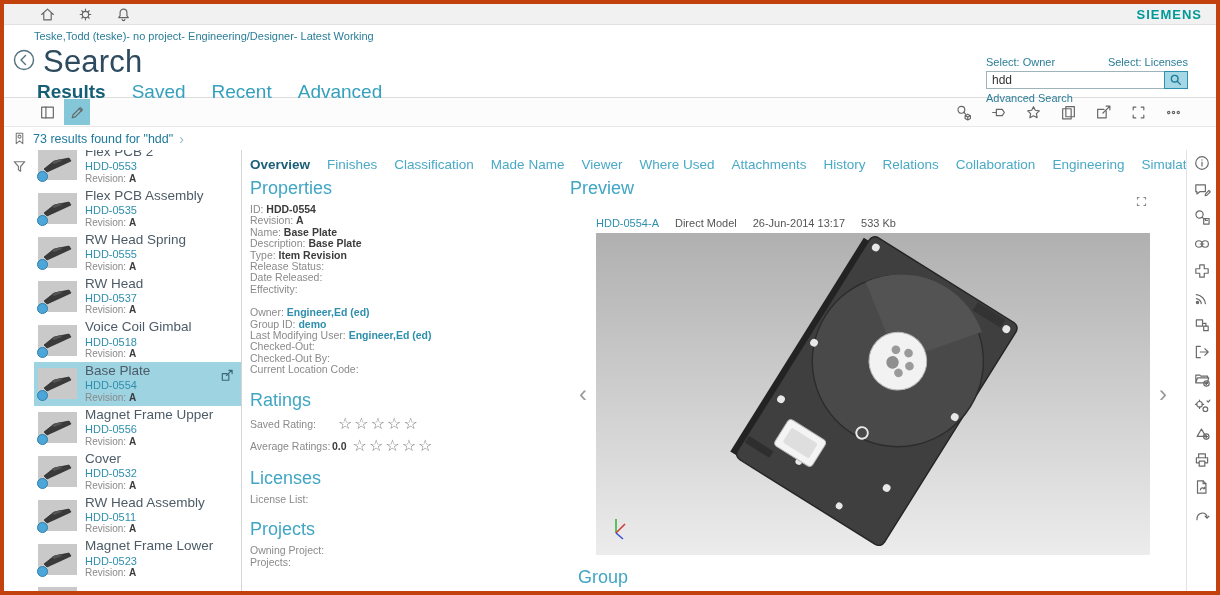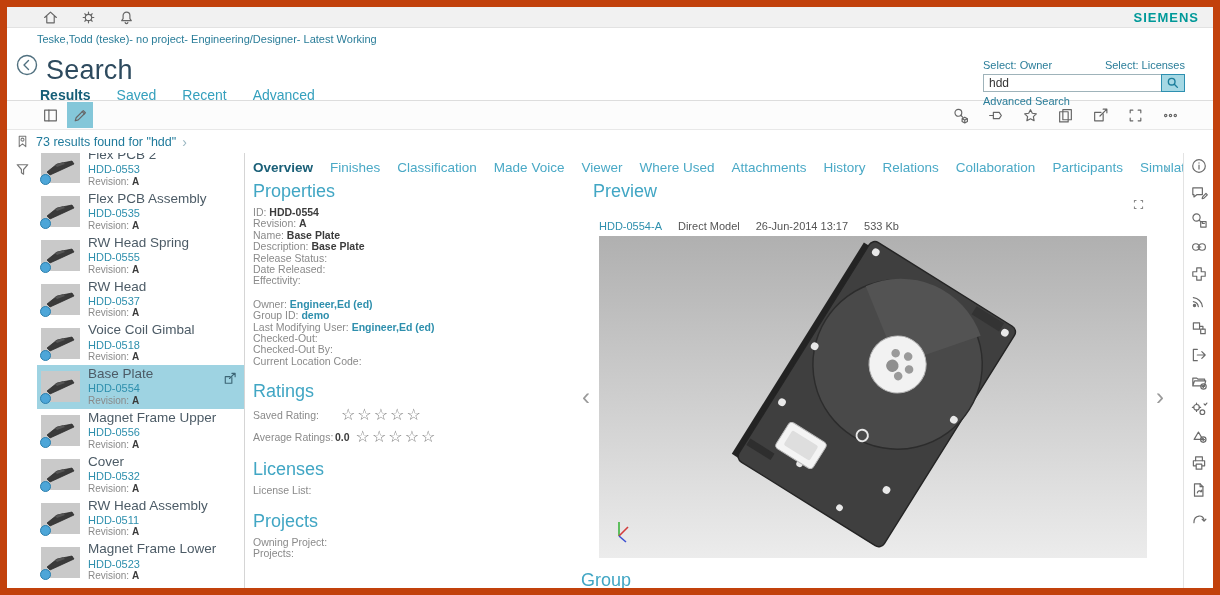--- a/index.html
+++ b/index.html
@@ -1,31 +1,31 @@
 <!DOCTYPE html>
 <html><head>
 <meta charset="utf-8">
 <style>
   * { margin:0; padding:0; box-sizing:border-box; }
   body { font-family:"Liberation Sans", sans-serif; background:#fff; }
-  .frame { width:1220px; height:595px; border:7px solid #c2410c; background:#fff; overflow:hidden; position:relative; }
+  .frame { width:1220px; height:595px; border:4px solid #c2410c; background:#fff; overflow:hidden; position:relative; }
 
   
   .topbar { height:21px; background:#f1f1f1; border-bottom:1px solid #e2e2e2; display:flex; align-items:center; padding:0 14px 0 30px; }
   .topbar .sys-icons { display:flex; gap:12px; align-items:center; }
   .topbar svg { width:14px; height:14px; stroke:#7a7a7a; fill:none; stroke-width:1.2; stroke-linecap:round; stroke-linejoin:round; }
   .brand { margin-left:auto; color:#009999; font-weight:bold; font-size:13px; letter-spacing:1px; }
 
   
   .header { height:67px; position:relative; }
   .breadcrumb { margin:5px 0 0 30px; font-size:11px; color:#2a7d99; }
   .title-row { display:flex; align-items:center; gap:7px; margin:2px 0 0 8px; }
   .back-btn svg { width:24px; height:24px; stroke:#50707f; fill:none; stroke-width:1.4; stroke-linecap:round; stroke-linejoin:round; }
-  .page-title { font-size:27px; font-weight:300; color:#2d4a5e; letter-spacing:0.2px;margin-top:8px; }
-  .nav-tabs { margin:1px 0 0 33px; display:flex; gap:26px; font-size:14px; }
+  .page-title { font-size:31px; font-weight:300; color:#2d4a5e; letter-spacing:0.2px; }
+  .nav-tabs { margin:1px 0 0 33px; display:flex; gap:26px; font-size:19px; }
   .nav-tab { color:#35a0bd; cursor:pointer; }
   .nav-tab.active { color:#155e77; font-weight:bold; }
 
   .search-module { position:absolute; top:26px; right:28px; width:202px; font-size:11px; }
   .select-row { display:flex; justify-content:space-between; color:#2a7d99; margin-bottom:3px; }
   .search-row { display:flex; height:18px; }
   .search-input { flex:1; border:1px solid #9fb3ba; border-right:none; font-size:12px; padding:0 5px; color:#333; outline:none; font-family:"Liberation Sans",sans-serif; }
   .search-btn { width:24px; background:#a5d8e4; border:1px solid #2d8fb0; display:flex; align-items:center; justify-content:center; cursor:pointer; }
   .search-btn svg { width:14px; height:14px; stroke:#1b7d9b; fill:none; stroke-width:1.6; stroke-linecap:round; }
   .advanced-link { color:#2a7d99; margin-top:3px; }
@@ -429,43 +429,44 @@
     </div>
 
     <div class="v-divider"></div>
 
     <div class="main-panel">
       <div class="detail-tabs">
 
       <span class="detail-tab active">Overview</span>
           <span class="detail-tab">Finishes</span>
           <span class="detail-tab">Classification</span>
-          <span class="detail-tab">Made Voice</span>
+          <span class="detail-tab">Made Name</span>
           <span class="detail-tab">Viewer</span>
           <span class="detail-tab">Where Used</span>
           <span class="detail-tab">Attachments</span>
           <span class="detail-tab">History</span>
           <span class="detail-tab">Relations</span>
           <span class="detail-tab">Collaboration</span>
-          <span class="detail-tab">Participants</span>
+          <span class="detail-tab">Engineering</span>
           <span class="detail-tab">Simulation</span>
         </div>
       <span class="tabs-overflow" style="position:absolute; right:14px; top:6px;">›</span>
 
       <div class="detail-cols">
 
         <div class="props-col">
           <div class="sec">
             <div class="sec-head">Properties</div>
             <div>
 
             <div class="prop-row"><span class="prop-label">ID:</span> <span class="prop-value">HDD-0554</span></div>
                 <div class="prop-row"><span class="prop-label">Revision:</span> <span class="prop-value">A</span></div>
                 <div class="prop-row"><span class="prop-label">Name:</span> <span class="prop-value">Base Plate</span></div>
                 <div class="prop-row"><span class="prop-label">Description:</span> <span class="prop-value">Base Plate</span></div>
+                <div class="prop-row"><span class="prop-label">Type:</span> <span class="prop-value">Item Revision</span></div>
                 <div class="prop-row"><span class="prop-label">Release Status:</span> <span class="prop-value"></span></div>
                 <div class="prop-row"><span class="prop-label">Date Released:</span> <span class="prop-value"></span></div>
                 <div class="prop-row"><span class="prop-label">Effectivity:</span> <span class="prop-value"></span></div>
               </div>
             <div class="group-gap"></div>
             <div>
 
             <div class="prop-row"><span class="prop-label">Owner:</span> <span class="prop-value link">Engineer,Ed (ed)</span></div>
                 <div class="prop-row"><span class="prop-label">Group ID:</span> <span class="prop-value link">demo</span></div>
                 <div class="prop-row"><span class="prop-label">Last Modifying User:</span> <span class="prop-value link">Engineer,Ed (ed)</span></div>
@@ -504,21 +505,21 @@
             <div class="sec-head">Projects</div>
             <div>
 
             <div class="prop-row"><span class="prop-label">Owning Project:</span> <span class="prop-value"></span></div>
                 <div class="prop-row"><span class="prop-label">Projects:</span> <span class="prop-value"></span></div>
               </div>
           </div>
         </div>
 
         <div class="preview-col">
-          <div class="sec-head" style="margin-left:20px;">Preview</div>
+          <div class="sec-head" style="margin-left:0;">Preview</div>
           <div class="file-row">
             <span class="file-name">HDD-0554-A</span>
             <span>Direct Model</span>
             <span>26-Jun-2014 13:17</span>
             <span>533 Kb</span>
           </div>
           <span class="viewer-expand"><svg viewBox="0 0 16 16">
                 <path d="M3 5.5V3h2.5M13 5.5V3h-2.5M3 10.5V13h2.5M13 10.5V13h-2.5"></path>
               </svg></span>
 

